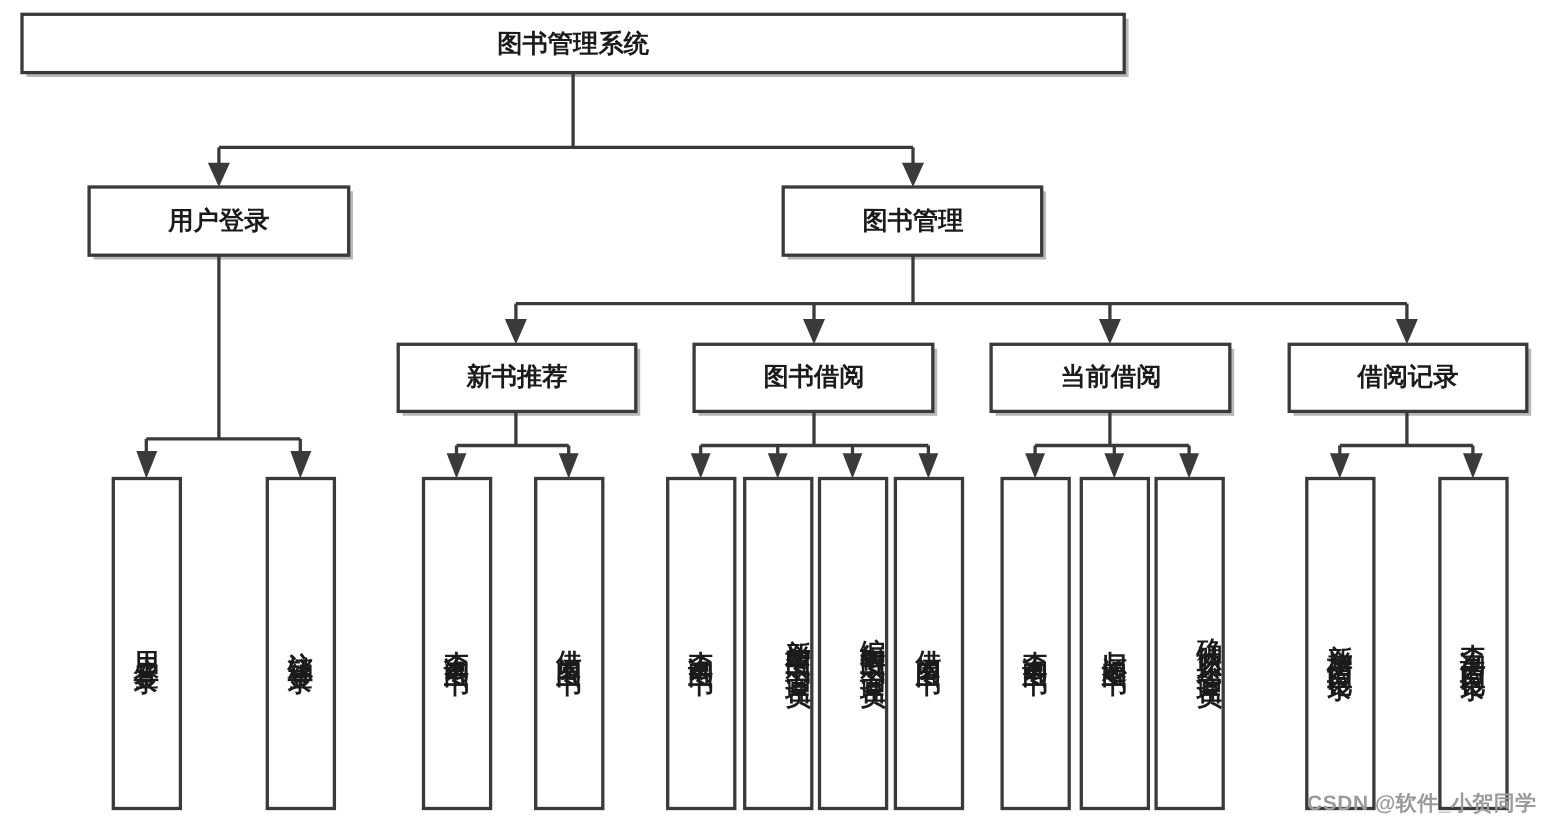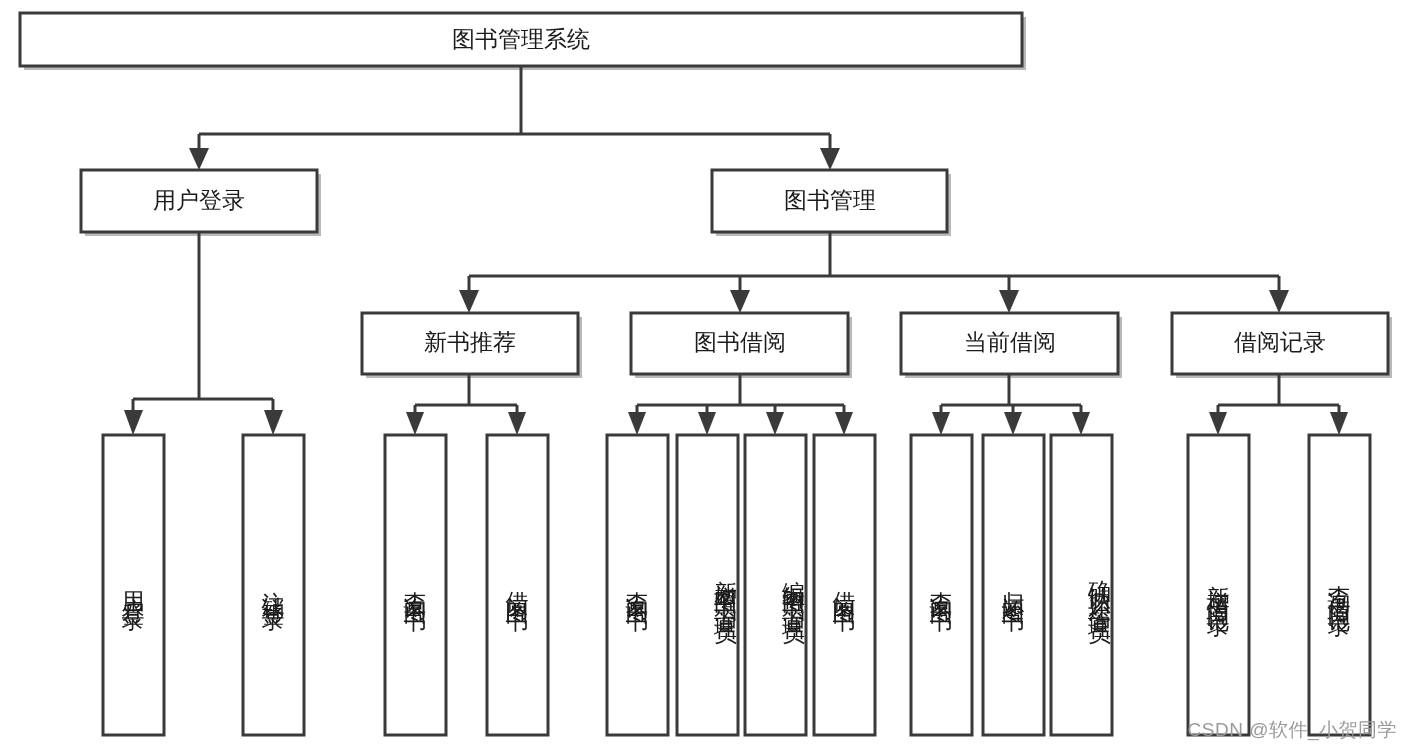--- a/index.html
+++ b/index.html
@@ -11,20 +11,21 @@
     width: 1405px;
     height: 747px;
     overflow: hidden;
     font-family: "Liberation Sans", "DejaVu Sans", sans-serif;
   }
   #diagram-root {
     position: relative;
     width: 1405px;
     height: 747px;
     background: #ffffff;
+    font-weight: bold;
   }
   svg.diagram-canvas {
     position: absolute;
     left: 0;
     top: 0;
     width: 1405px;
     height: 747px;
     display: block;
   }
   .node-box {

